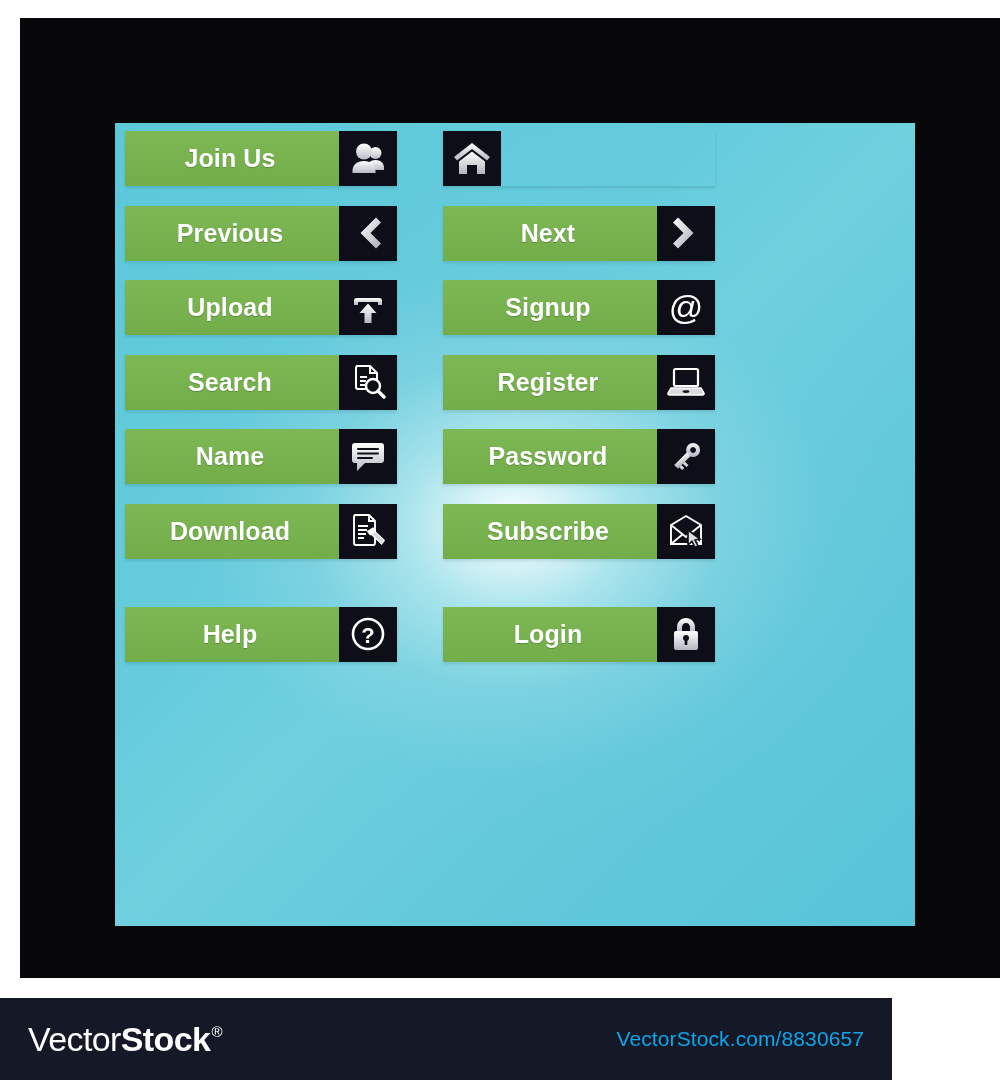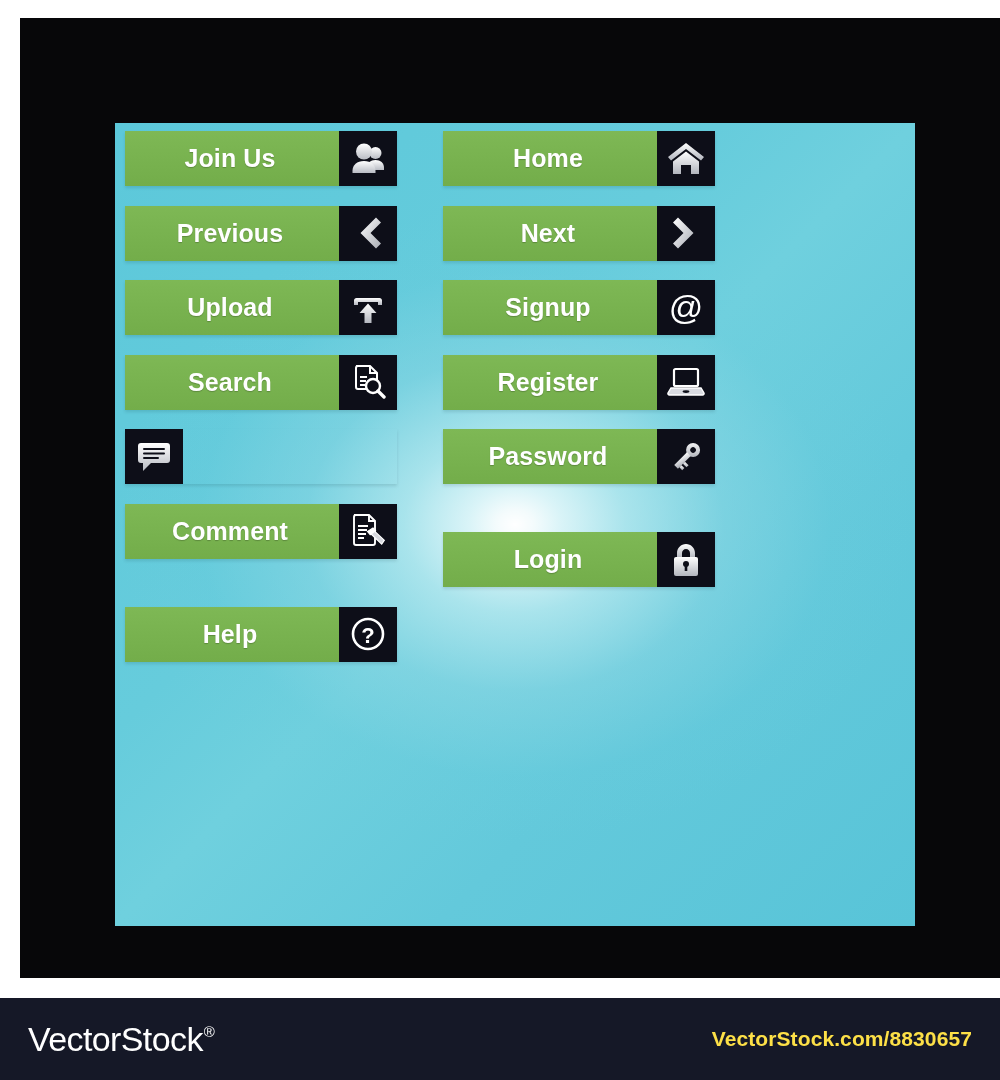--- a/index.html
+++ b/index.html
@@ -107,45 +107,45 @@
     align-items: center;
     justify-content: center;
   }
   .btn-icon svg { display: block; }
 
   
   #footer {
     position: absolute;
     left: 0;
     top: 998px;
-    width: 1000px;
+    width: 892px;
     height: 82px;
     background: #151827;
     display: flex;
     align-items: center;
     justify-content: space-between;
     box-sizing: border-box;
     padding: 0 28px;
   }
   #vs-logo {
     color: #ffffff;
     font-size: 34px;
     letter-spacing: -0.6px;
     display: flex;
     align-items: flex-start;
     line-height: 1;
   }
   #vs-logo .thin   { font-weight: 300; }
-  #vs-logo .bold   { font-weight: normal; }
+  #vs-logo .bold   { font-weight: bold; }
   #vs-logo .reg    { font-size: 15px; vertical-align: super; margin-left: 1px; position: relative; top: 2px; }
   #vs-url {
-    color: #fde047;
+    color: #0ea5e9;
     font-size: 21px;
     letter-spacing: 0.1px;
-    font-weight: 700;
+    font-weight: 400;
   }
 </style>
 </head>
 <body>
 
 <div id="artboard">
 
   <div id="black-frame">
 
     <div id="teal-panel"></div>
@@ -213,38 +213,39 @@
                 <path d="M10 14h7M10 18h6M10 22h5"></path>
               </g>
               <circle cx="23" cy="23" r="7" fill="#0d0e18" stroke="#ffffff" stroke-width="2.4"></circle>
               <path d="M28 28l6 6" stroke="#ffffff" stroke-width="3.4" stroke-linecap="round"></path>
             </svg>
           </div>
         </div>
 
 
         <div class="btn">
+          <div class="btn-label">Name</div>
           <div class="btn-icon">
             <svg width="36" height="34" viewBox="0 0 36 34">
               <defs>
                   <linearGradient id="gS" x1="0" y1="0" x2="0" y2="1">
                 <stop offset="0" stop-color="#ffffff"></stop>
                     <stop offset="1" stop-color="#b6b9c1"></stop>
               </linearGradient>
                 </defs>
               <path d="M5 3h26a3 3 0 0 1 3 3v14a3 3 0 0 1-3 3H15l-8 8v-8H5a3 3 0 0 1-3-3V6a3 3 0 0 1 3-3z" fill="url(#gS)"></path>
               <g stroke="#0d0e18" stroke-width="2" stroke-linecap="round">
                 <path d="M8 9h20M8 13.5h20M8 18h14"></path>
               </g>
             </svg>
           </div>
         </div>
 
         <div class="btn">
-          <div class="btn-label">Comment</div>
+          <div class="btn-label">Download</div>
           <div class="btn-icon">
             <svg width="36" height="38" viewBox="0 0 36 38">
               <g fill="none" stroke="#ffffff" stroke-width="1.9">
                 <path d="M4 3h15l6 6v22a2 2 0 0 1-2 2H6a2 2 0 0 1-2-2V5a2 2 0 0 1 2-2z"></path>
                 <path d="M19 3v6h6"></path>
                 <path d="M8 14h10M8 18h9M8 22h8M8 26h6"></path>
               </g>
               <g fill="#ffffff" stroke="#ffffff" stroke-width="1.2">
                 <path d="M19.5 20.5l3.8-2.6 11 10.5-2.6 3.8-12.2-11.7z" fill="#d6d8de"></path>
                 <path d="M17.5 19.5l5.5-3.5 2.5 2.6-5.3 4-2.7-3.1z" fill="#ffffff"></path>
@@ -261,21 +262,20 @@
               <text x="18" y="26.5" font-family="Liberation Sans, sans-serif" font-size="22" font-weight="bold" fill="#ffffff" text-anchor="middle">?</text>
             </svg>
           </div>
         </div>
 
       </div>
 
       <div class="btn-col" id="col-right">
 
         <div class="btn">
-          <div class="btn-label">Home</div>
           <div class="btn-icon">
             <svg width="38" height="34" viewBox="0 0 38 34">
               <defs>
                   <linearGradient id="gH" x1="0" y1="0" x2="0" y2="1">
                 <stop offset="0" stop-color="#ffffff"></stop>
                     <stop offset="1" stop-color="#b2b5bd"></stop>
               </linearGradient>
                 </defs>
               <path d="M19 1L1 15l3 3.5L19 7l15 11.5 3-3.5L19 1z" fill="url(#gH)"></path>
               <path d="M19 9.5L6 19.5V32h8v-9h10v9h8V19.5L19 9.5z" fill="url(#gH)"></path>
@@ -334,20 +334,33 @@
                 <circle cx="19" cy="8" r="7" fill="url(#gK)"></circle>
                 <circle cx="19" cy="8" r="2.8" fill="#0d0e18"></circle>
                 <rect x="16.4" y="14" width="5.2" height="18" fill="url(#gK)"></rect>
                 <rect x="21.6" y="22" width="5" height="3" fill="url(#gK)"></rect>
                 <rect x="21.6" y="27" width="4" height="3" fill="url(#gK)"></rect>
               </g>
             </svg>
           </div>
         </div>
 
+        <div class="btn">
+          <div class="btn-label">Subscribe</div>
+          <div class="btn-icon">
+            <svg width="38" height="34" viewBox="0 0 38 34">
+              <g fill="none" stroke="#ffffff" stroke-width="1.9">
+                <path d="M4 11l15-9 15 9v19H4V11z"></path>
+                <path d="M4 11l15 12 15-12"></path>
+                <path d="M4 30l12-10M34 30L22 20"></path>
+              </g>
+              <path d="M21 16l12 9-5 1 3 6-3 1.4-3-6-4 3.6V16z" fill="#dcdee4" stroke="#0d0e18" stroke-width="1.6"></path>
+            </svg>
+          </div>
+        </div>
 
         <div class="btn">
           <div class="btn-label">Login</div>
           <div class="btn-icon">
             <svg width="32" height="36" viewBox="0 0 32 36">
               <defs>
                   <linearGradient id="gP" x1="0" y1="0" x2="0" y2="1">
                 <stop offset="0" stop-color="#ffffff"></stop>
                     <stop offset="1" stop-color="#b3b6be"></stop>
               </linearGradient>

